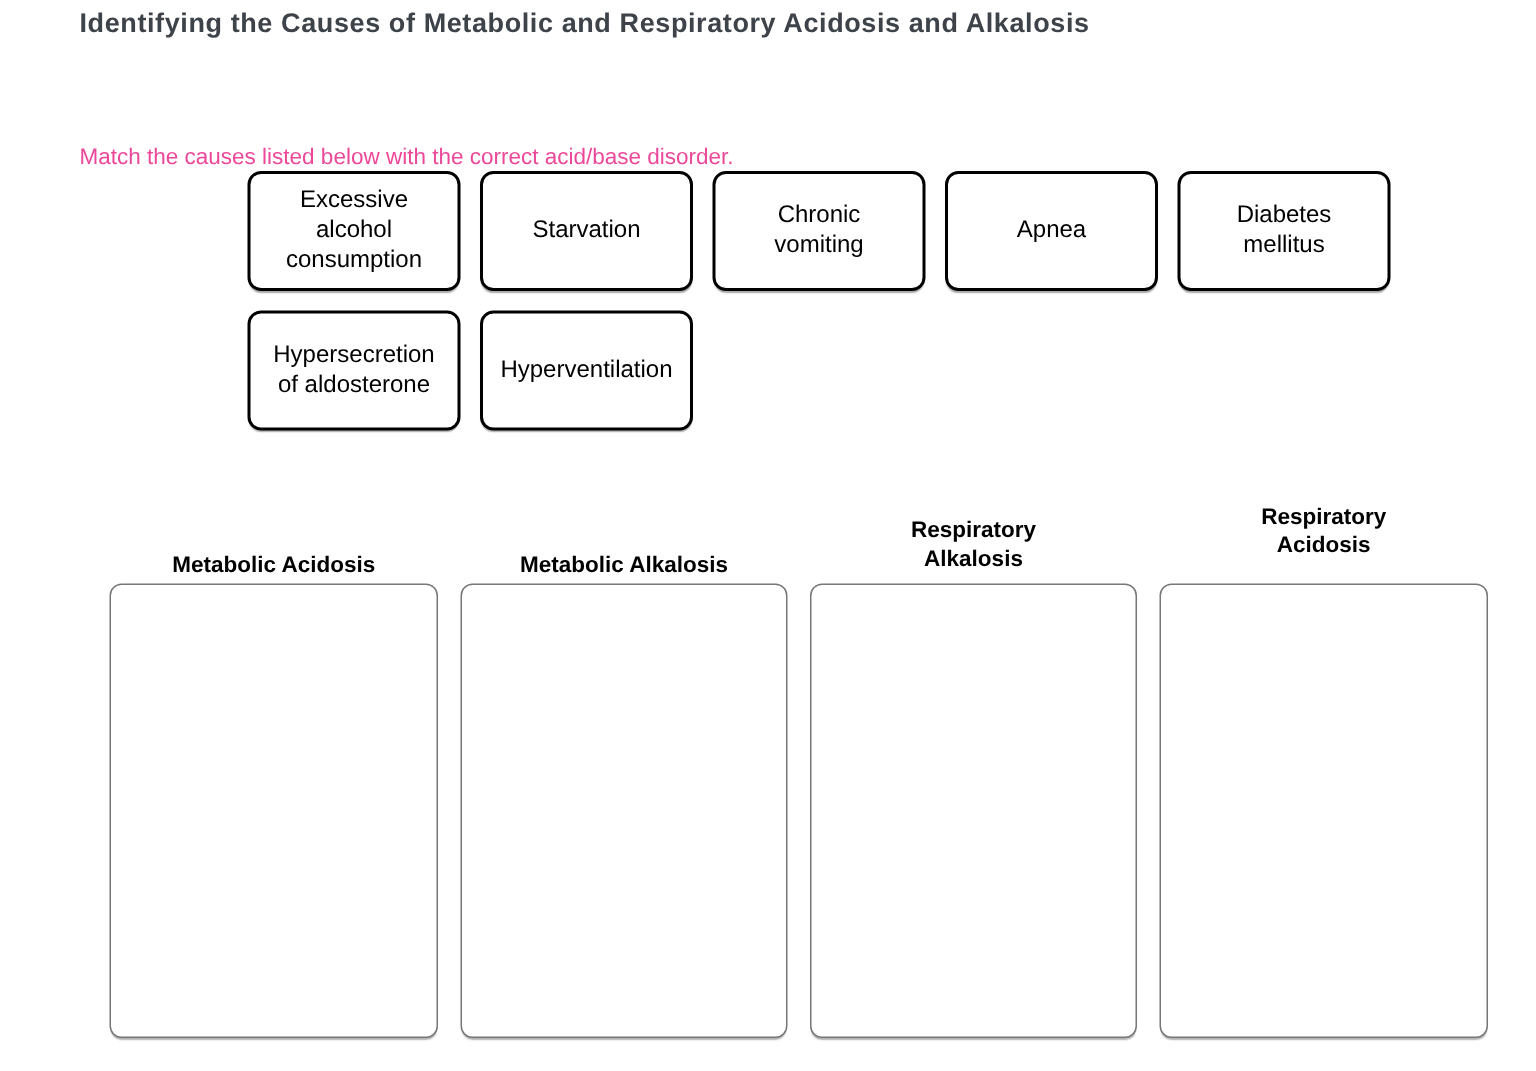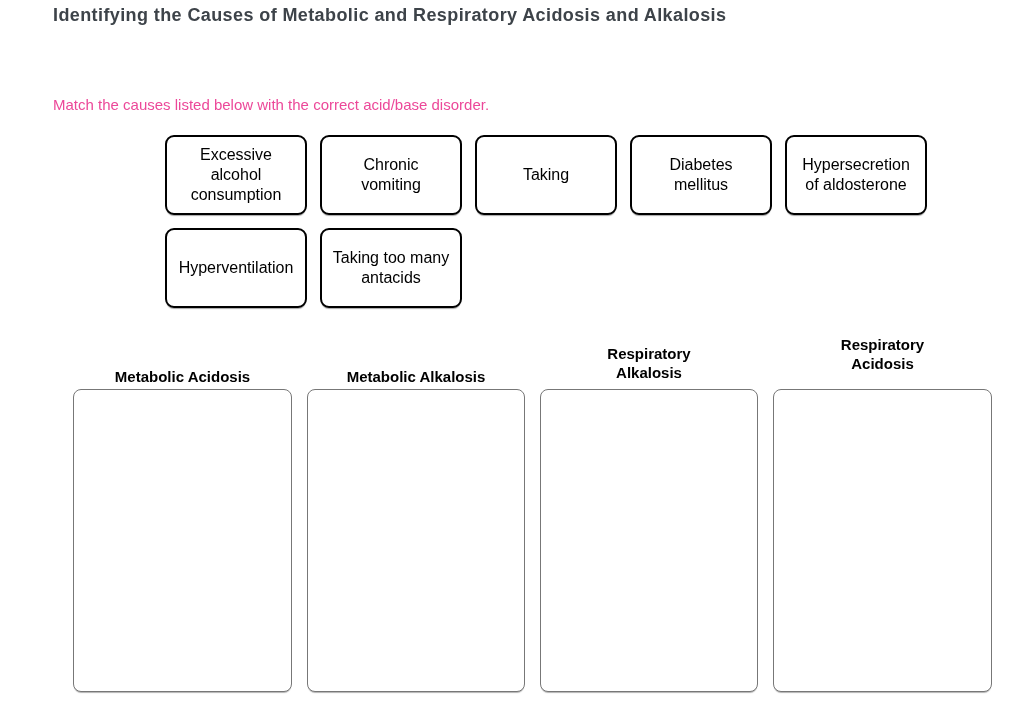--- a/index.html
+++ b/index.html
@@ -23,21 +23,21 @@
   .instruction {
     position: absolute;
     left: 53px;
     top: 96px;
     font-size: 15px;
     color: #ec4899;
   }
   .cards-grid {
     position: absolute;
     left: 165px;
-    top: 135px;
+    top: 114px;
     width: 754px;
     display: grid;
     grid-template-columns: repeat(5, 142px);
     grid-auto-rows: 80px;
     column-gap: 11px;
     row-gap: 10px;
     gap: 13px;
   }
   .card {
     border: 2px solid #000000;
@@ -90,30 +90,29 @@
 <div id="canvas">
 
   <div class="page-title">Identifying the Causes of Metabolic and Respiratory Acidosis and Alkalosis</div>
 
   <div class="instruction">Match the causes listed below with the correct acid/base disorder.</div>
 
   <div class="cards-grid">
     <div class="card">Excessive
 alcohol
 consumption</div>
+    <div class="card">Starvation</div>
     <div class="card">Chronic
 vomiting</div>
-    <div class="card">Taking</div>
+    <div class="card">Apnea</div>
     <div class="card">Diabetes
 mellitus</div>
     <div class="card">Hypersecretion
 of aldosterone</div>
     <div class="card">Hyperventilation</div>
-    <div class="card">Taking too many
-antacids</div>
   </div>
 
   <div class="zone-label z1 label-z1">Metabolic Acidosis</div>
   <div class="zone-label z2 label-z2">Metabolic Alkalosis</div>
   <div class="zone-label z3 label-z3">Respiratory
 Alkalosis</div>
   <div class="zone-label z4 label-z4">Respiratory
 Acidosis</div>
 
   <div class="zone-box z1"></div>

